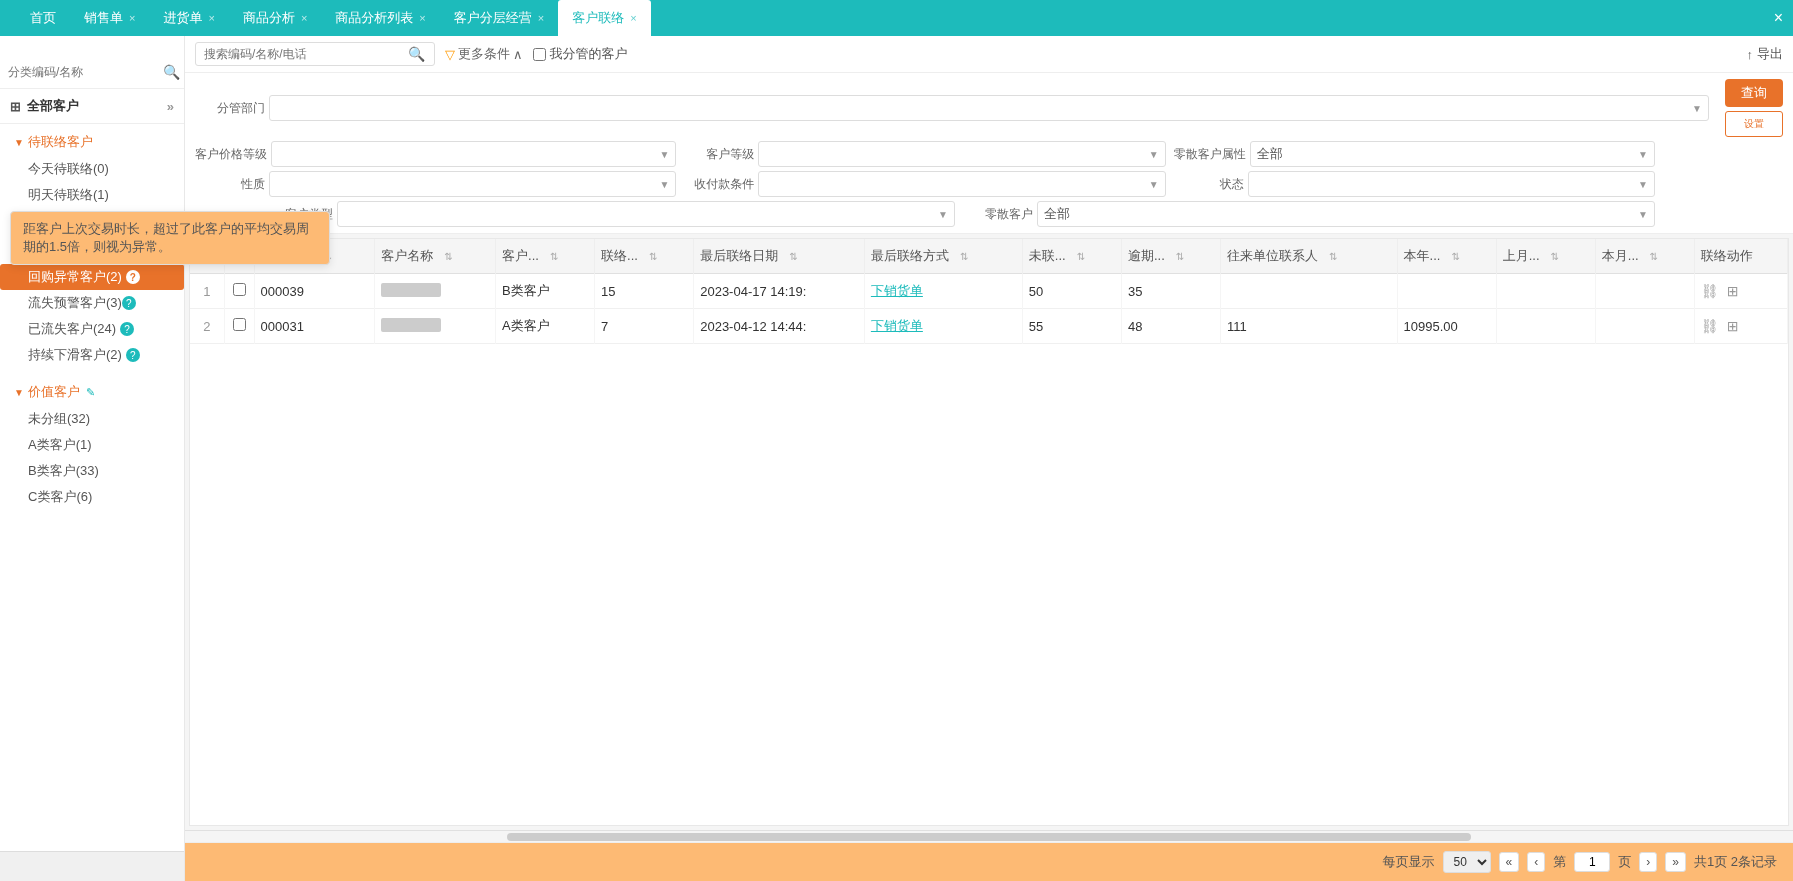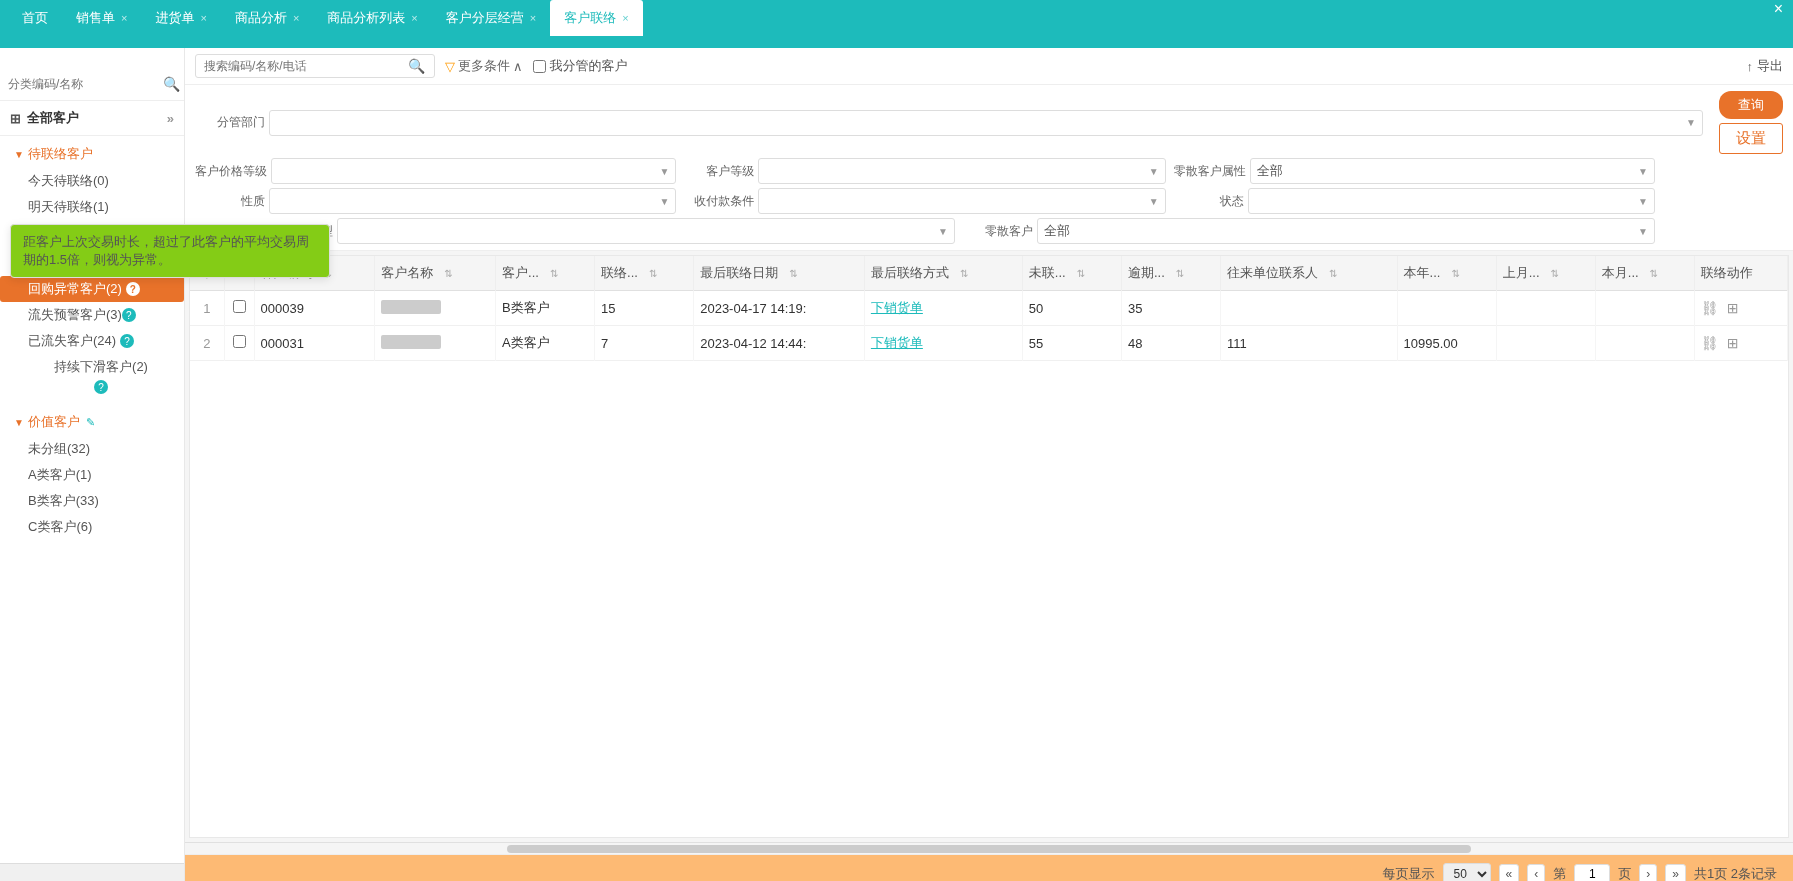--- a/index.html
+++ b/index.html
@@ -1,24 +1,24 @@
 <!DOCTYPE html>
 <html><head>
   <meta charset="utf-8">
   <style>
     * { box-sizing: border-box; margin: 0; padding: 0; font-family: 'Microsoft YaHei', Arial, sans-serif; font-size: 13px; }
     body { background: #f5f5f5; overflow: hidden; width: 1793px; height: 881px; }
 
     
     .top-nav {
       background: #1dbbbb;
-      height: 48px;
-      display: flex;
-      align-items: flex-start;
-      padding: 0 8px;
+      height: 36px;
+      display: flex;
+      align-items: center;
+      padding: 0 16px;
       position: relative;
     }
     .top-nav .nav-item {
       color: #fff;
       padding: 0 14px;
       height: 36px;
       display: flex;
       align-items: center;
       cursor: pointer;
       font-size: 13px;
@@ -232,33 +232,33 @@
     }
     .filter-dots {
       color: #999;
       cursor: pointer;
       font-size: 14px;
     }
     .btn-query {
       background: #e8722a;
       color: #fff;
       border: none;
-      border-radius: 12px;
+      border-radius: 4px;
       padding: 5px 16px;
       cursor: pointer;
       font-size: 13px;
     }
     .btn-settings {
       background: #fff;
       color: #e8722a;
       border: 1px solid #e8722a;
       border-radius: 3px;
       padding: 5px 16px;
       cursor: pointer;
-      font-size: 15px;
+      font-size: 10px;
     }
     .filter-right-btns {
       display: flex;
       flex-direction: column;
       gap: 4px;
       flex-shrink: 0;
       margin-left: 8px;
     }
 
     
@@ -312,22 +312,22 @@
       border-radius: 2px;
       display: inline-block;
       width: 60px;
       height: 14px;
     }
 
     
     .tooltip-box {
       position: absolute;
       left: 10px;
-      top: 224px;
-      background: #84cc16;
+      top: 211px;
+      background: #fdba74;
       border: 1px solid #ddd;
       border-radius: 4px;
       padding: 8px 12px;
       font-size: 12px;
       color: #555;
       max-width: 320px;
       box-shadow: 0 2px 8px rgba(0,0,0,0.1);
       z-index: 100;
     }
 
@@ -456,21 +456,21 @@
           <span style="background:#fff;color:#e8722a;border-radius:50%;width:14px;height:14px;font-size:10px;display:flex;align-items:center;justify-content:center;font-weight:bold;">?</span>
         </div>
         <div class="tree-item" style="display:flex;align-items:center;">
           <span>流失预警客户(3)</span>
           <span style="background:#1dbbbb;color:#fff;border-radius:50%;width:14px;height:14px;font-size:10px;display:flex;align-items:center;justify-content:center;">?</span>
         </div>
         <div class="tree-item" style="display:flex;align-items:center;gap:4px;">
           <span>已流失客户(24)</span>
           <span style="background:#1dbbbb;color:#fff;border-radius:50%;width:14px;height:14px;font-size:10px;display:flex;align-items:center;justify-content:center;">?</span>
         </div>
-        <div class="tree-item" style="display:flex;align-items:center;gap:4px;flex-direction:column;">
+        <div class="tree-item" style="display:flex;align-items:center;gap:4px;">
           <span>持续下滑客户(2)</span>
           <span style="background:#1dbbbb;color:#fff;border-radius:50%;width:14px;height:14px;font-size:10px;display:flex;align-items:center;justify-content:center;">?</span>
         </div>
       </div>
 
       <div class="tree-section2">
         <span class="arrow">▼</span>
         <span>价值客户</span>
         <span style="margin-left:6px;color:#1dbbbb;cursor:pointer;font-size:11px;">✎</span>
       </div>

